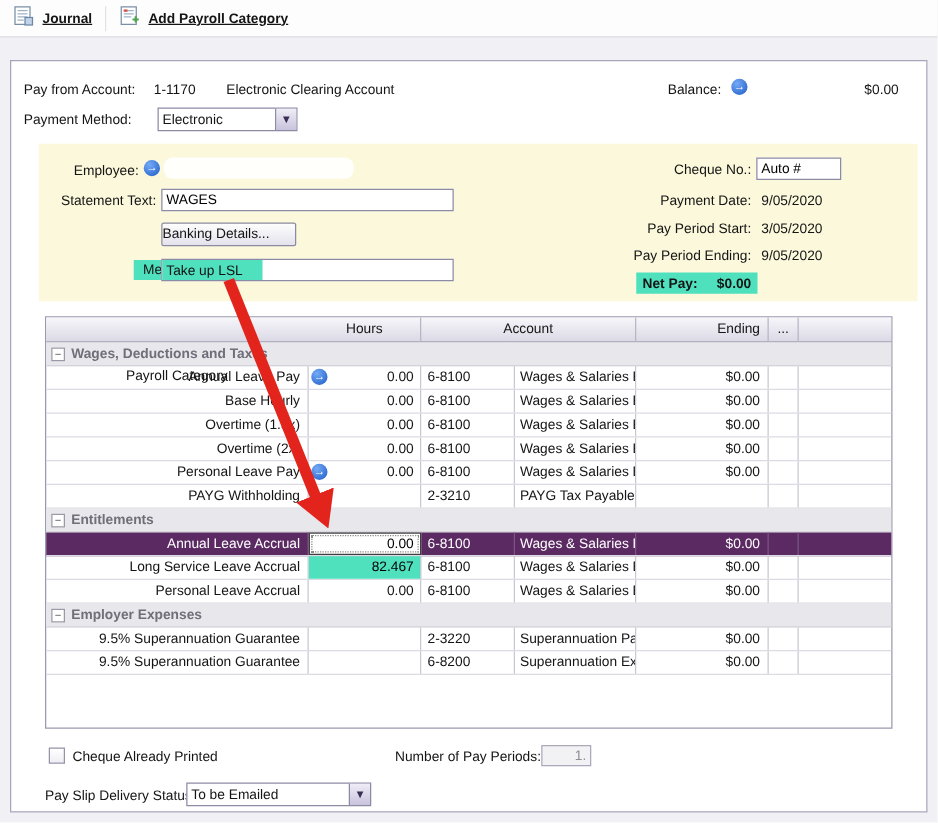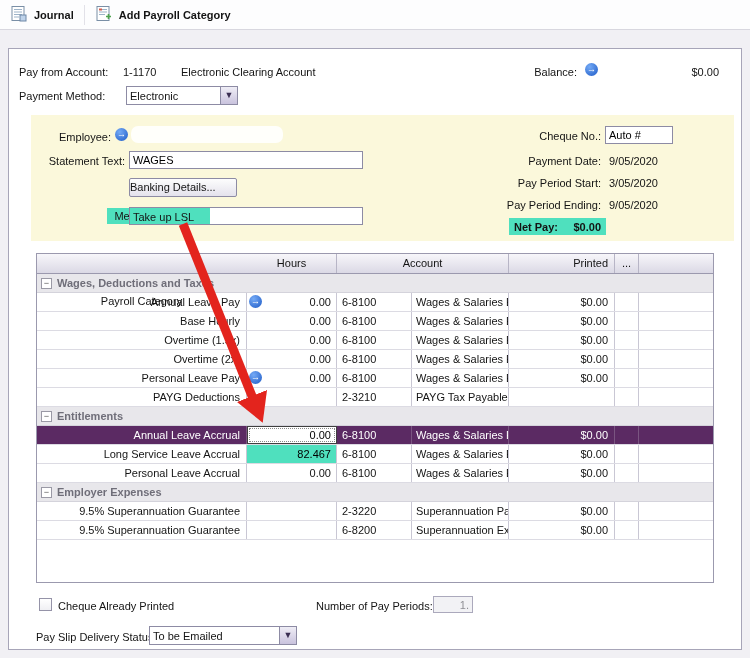--- a/index.html
+++ b/index.html
@@ -9,21 +9,21 @@
     font-size: 11px; color: #141414;
   }
   .abs { position: absolute; }
   
   .toolbar {
     position: absolute; left: 0; top: 0; width: 750px; height: 30px;
     background: #FDFDFE; border-bottom: 1px solid #D8D7DF;
     display: flex; align-items: center; padding-left: 10px;
   }
   .tb-item { display: flex; align-items: center; gap: 6px; cursor: default; }
-  .tb-label { font-weight: bold; }
+  .tb-label { font-weight: bold; text-decoration: underline; }
   .tb-sep { width: 1px; height: 20px; background: #E2E1E8; margin: 0 10px; }
   
   .panel {
     position: absolute; left: 8px; top: 48px; width: 734px; height: 602px;
     background: #FFFFFF; border: 1px solid #A7A5B8;
   }
   .lbl { position: absolute; height: 14px; line-height: 14px; white-space: nowrap; }
   .val { position: absolute; height: 14px; line-height: 14px; white-space: nowrap; }
   .tr { text-align: right; }
   
@@ -199,21 +199,21 @@
       <span>Net Pay:</span>
       <span>$0.00</span>
     </div>
   </div>
 
   <div class="ptable">
     <div class="thead">
       <div class="h-cat">Payroll Category</div>
       <div class="h-hours">Hours</div>
       <div class="h-acc">Account</div>
-      <div class="h-amt">Printed</div>
+      <div class="h-amt">Ending</div>
       <div class="h-dots">...</div>
       <div class="h-fill"></div>
     </div>
 
     <div class="secrow">
       <span class="collapse">−</span>
       <span>Wages, Deductions and Taxes</span>
     </div>
 
     <div class="trow">
@@ -255,21 +255,21 @@
     <div class="trow">
       <div class="c-cat"><span>Personal Leave Pay</span><span class="zoomarrow rowarrow">→</span></div>
       <div class="c-hours">0.00</div>
       <div class="c-accno">6-8100</div>
       <div class="c-accname">Wages &amp; Salaries Ex</div>
       <div class="c-amt">$0.00</div>
       <div class="c-dots"></div>
         <div class="c-fill"></div>
     </div>
     <div class="trow">
-      <div class="c-cat"><span>PAYG Deductions</span></div>
+      <div class="c-cat"><span>PAYG Withholding</span></div>
       <div class="c-hours"></div>
       <div class="c-accno">2-3210</div>
       <div class="c-accname">PAYG Tax Payable</div>
       <div class="c-amt"></div>
       <div class="c-dots"></div>
         <div class="c-fill"></div>
     </div>
 
     <div class="secrow">
       <span class="collapse">−</span>

